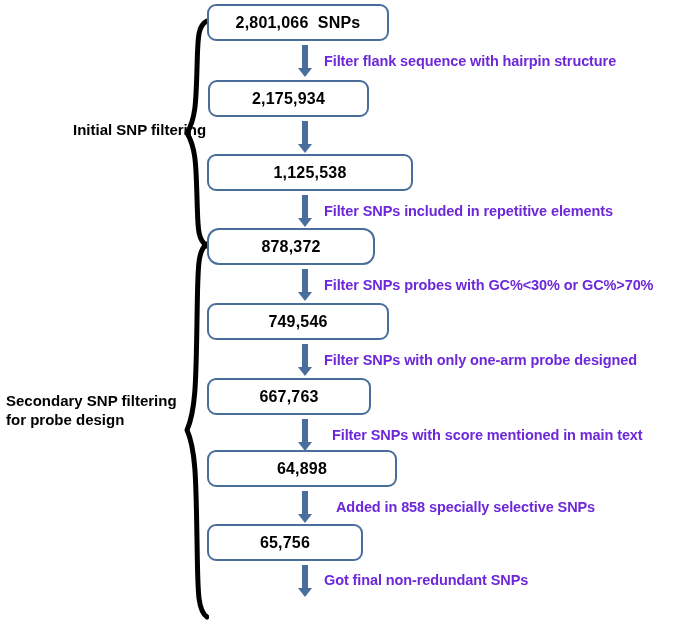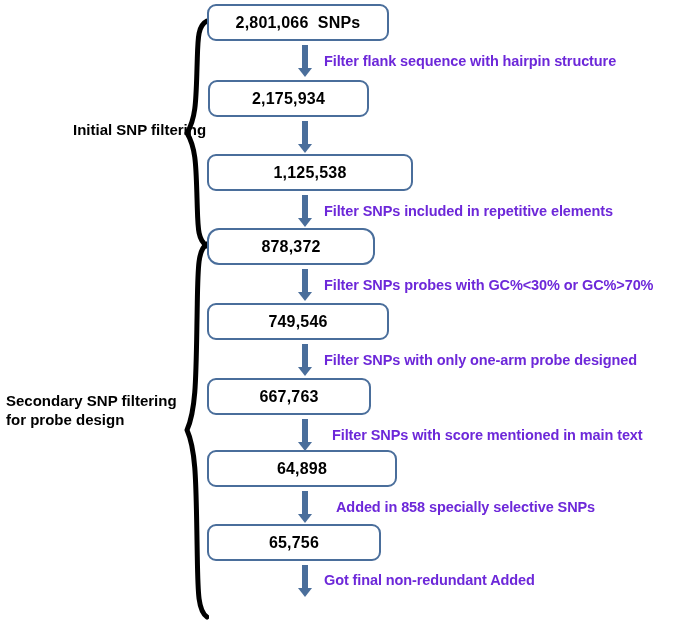--- a/index.html
+++ b/index.html
@@ -155,22 +155,22 @@
   <div class="caption" style="left:332px; top:427px;text-align:right;">Filter SNPs with score mentioned in main text</div>
 
   <div class="node" style="left:207px; top:450px; width:190px; height:37px;">64,898</div>
 
   <div class="arrow" style="left:298px; top:491px; height:32px;">
     <div class="shaft" style="height:23px;"></div>
     <div class="head" style="top:23px;"></div>
   </div>
   <div class="caption" style="left:336px; top:499px;">Added in 858 specially selective SNPs</div>
 
-  <div class="node" style="left:207px; top:524px; width:174px; height:37px;">65,756</div>
+  <div class="node" style="left:207px; top:524px; width:156px; height:37px;">65,756</div>
 
   <div class="arrow" style="left:298px; top:565px; height:32px;">
     <div class="shaft" style="height:23px;"></div>
     <div class="head" style="top:23px;"></div>
   </div>
-  <div class="caption" style="left:324px; top:572px;">Got final non-redundant Added</div>
+  <div class="caption" style="left:324px; top:572px;">Got final non-redundant SNPs</div>
 
 
 </div>
 
 </body></html>

